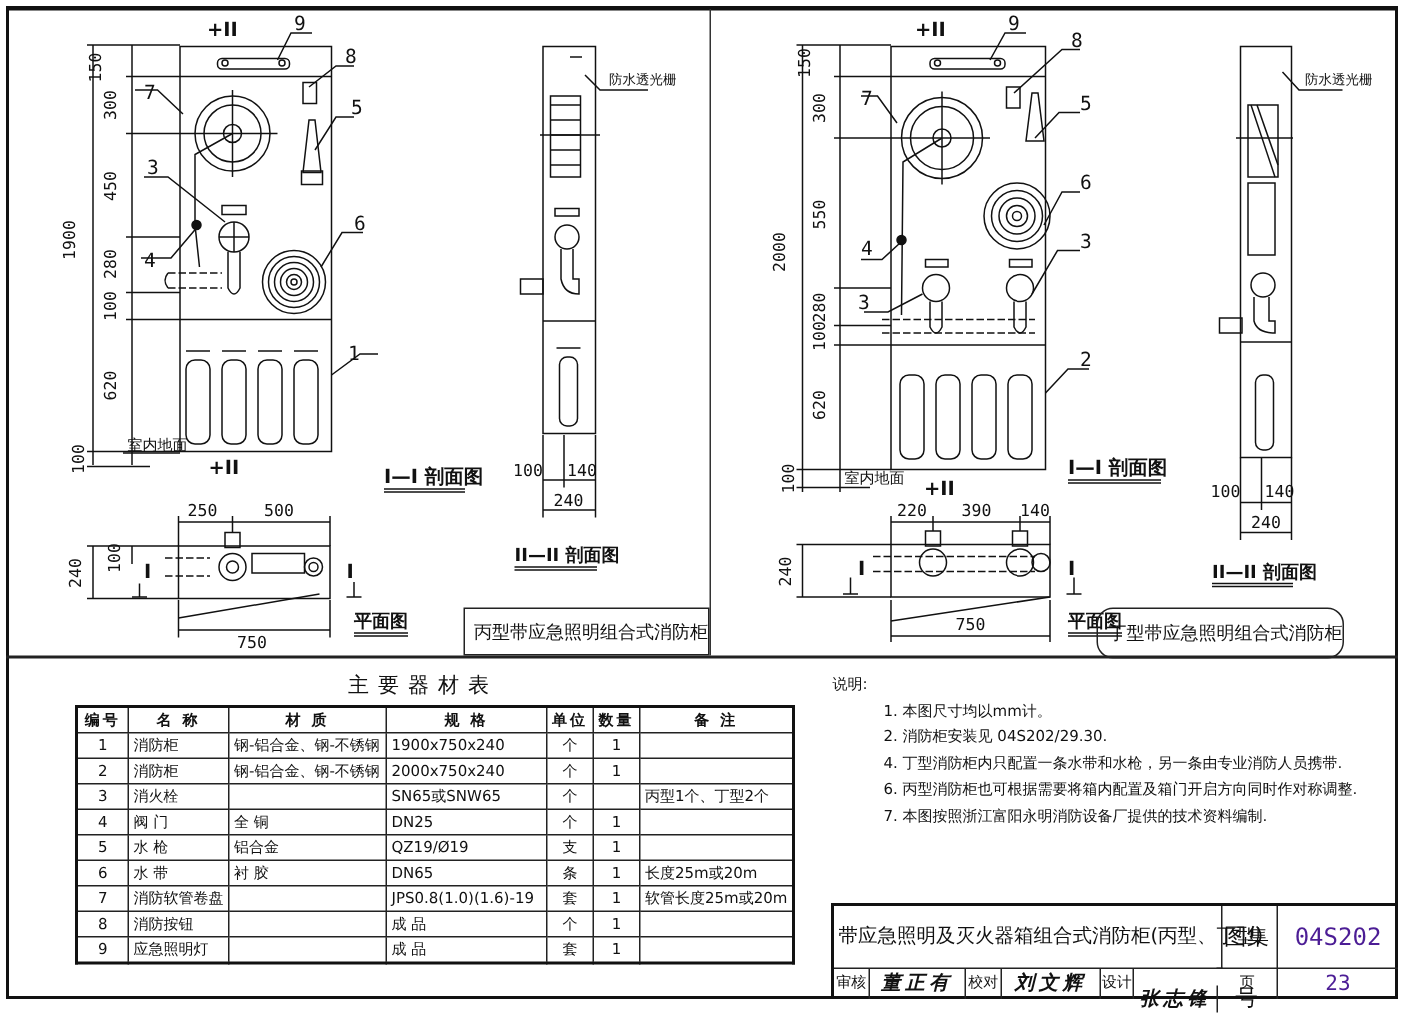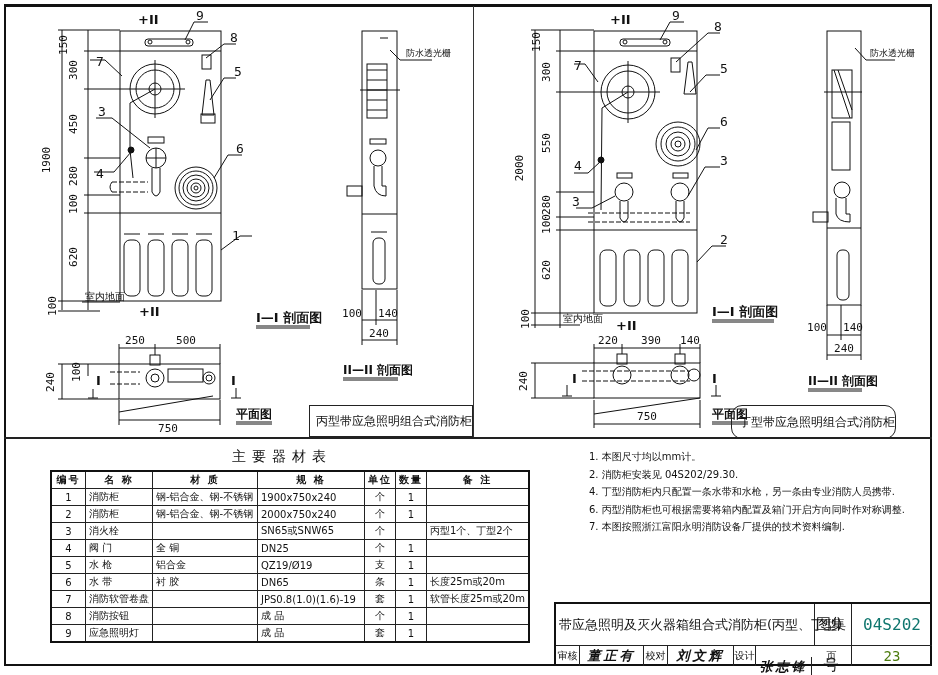--- a/index.html
+++ b/index.html
@@ -24,21 +24,21 @@
   .c5{width:21px;text-align:center;}
   .c6{width:95px;}
   
   .notes{position:absolute;left:555px;top:448px;font-size:10px;line-height:17.6px;}
   .notes .hd{margin-left:0;}
   .notes .it{margin-left:34px;}
   
   .tb{position:absolute;left:554px;top:602px;width:378px;height:64px;border:2px solid #111;box-sizing:border-box;}
   .tb .main{position:absolute;left:0;top:0;width:255px;height:41px;border-right:1px solid #222;border-bottom:1px solid #222;font-size:13px;line-height:41px;padding-left:3px;white-space:nowrap;}
   .tb .setlbl{position:absolute;left:255px;top:0;width:40px;height:41px;border-right:1px solid #222;border-bottom:1px solid #222;font-size:15px;line-height:41px;text-align:center;}
-  .tb .setno{position:absolute;left:296px;top:0;width:80px;height:41px;border-bottom:1px solid #222;font-size:16px;line-height:41px;text-align:center;font-family:"DejaVu Sans Mono","Liberation Mono",monospace;color:#0f766e;}
+  .tb .setno{position:absolute;left:296px;top:0;width:80px;height:41px;border-bottom:1px solid #222;font-size:16px;line-height:41px;text-align:center;font-family:"DejaVu Sans Mono","Liberation Mono",monospace;color:#4c1d95;}
   .tb .row2{position:absolute;left:0;top:42px;height:20px;width:376px;font-size:10px;line-height:20px;}
   .tb .cell{position:absolute;top:0;height:20px;border-right:1px solid #222;box-sizing:border-box;text-align:center;overflow:hidden;}
   .sig{font-family:"DejaVu Serif","Liberation Serif",serif;font-size:13px;font-style:italic;font-weight:bold;letter-spacing:3px;}
   .caption-box{position:absolute;border:1px solid #222;font-size:12px;text-align:right;}
 </style>
 </head>
 <body>
 
 <div class="frame"></div>
 <div class="hdiv"></div>
@@ -453,34 +453,35 @@
       <td class="c2"></td>
       <td class="c3">成 品</td>
       <td class="c4">套</td>
       <td class="c5">1</td>
       <td class="c6"></td>
     </tr>
   </tbody>
 </table>
 
 <div class="notes">
+  <div class="hd">说明:</div>
   <div class="it">1. 本图尺寸均以mm计。</div>
   <div class="it">2. 消防柜安装见 04S202/29.30.</div>
   <div class="it">4. 丁型消防柜内只配置一条水带和水枪，另一条由专业消防人员携带.</div>
   <div class="it">6. 丙型消防柜也可根据需要将箱内配置及箱门开启方向同时作对称调整.</div>
   <div class="it">7. 本图按照浙江富阳永明消防设备厂提供的技术资料编制.</div>
 </div>
 
 <div class="tb">
   <div class="main">带应急照明及灭火器箱组合式消防柜(丙型、丁型)</div>
   <div class="setlbl">图集号</div>
   <div class="setno">04S202</div>
   <div class="row2">
     <div class="cell" style="left:0;width:24px;">审核</div>
     <div class="cell sig" style="left:24px;width:64px;">董正有</div>
     <div class="cell" style="left:88px;width:24px;">校对</div>
     <div class="cell sig" style="left:112px;width:66px;">刘文辉</div>
     <div class="cell" style="left:178px;width:22px;">设计</div>
     <div class="cell sig" style="left:200px;width:56px;margin-top:11px;">张志锋</div>
     <div class="cell" style="left:256px;width:40px;">页</div>
-    <div class="cell" style="left:296px;width:80px;border-right:none;font-size:14px;color:#4d7c0f;font-family:'DejaVu Sans Mono','Liberation Mono',monospace;">23</div>
+    <div class="cell" style="left:296px;width:80px;border-right:none;font-size:14px;color:#4c1d95;font-family:'DejaVu Sans Mono','Liberation Mono',monospace;">23</div>
   </div>
 </div>
 
 </body></html>

